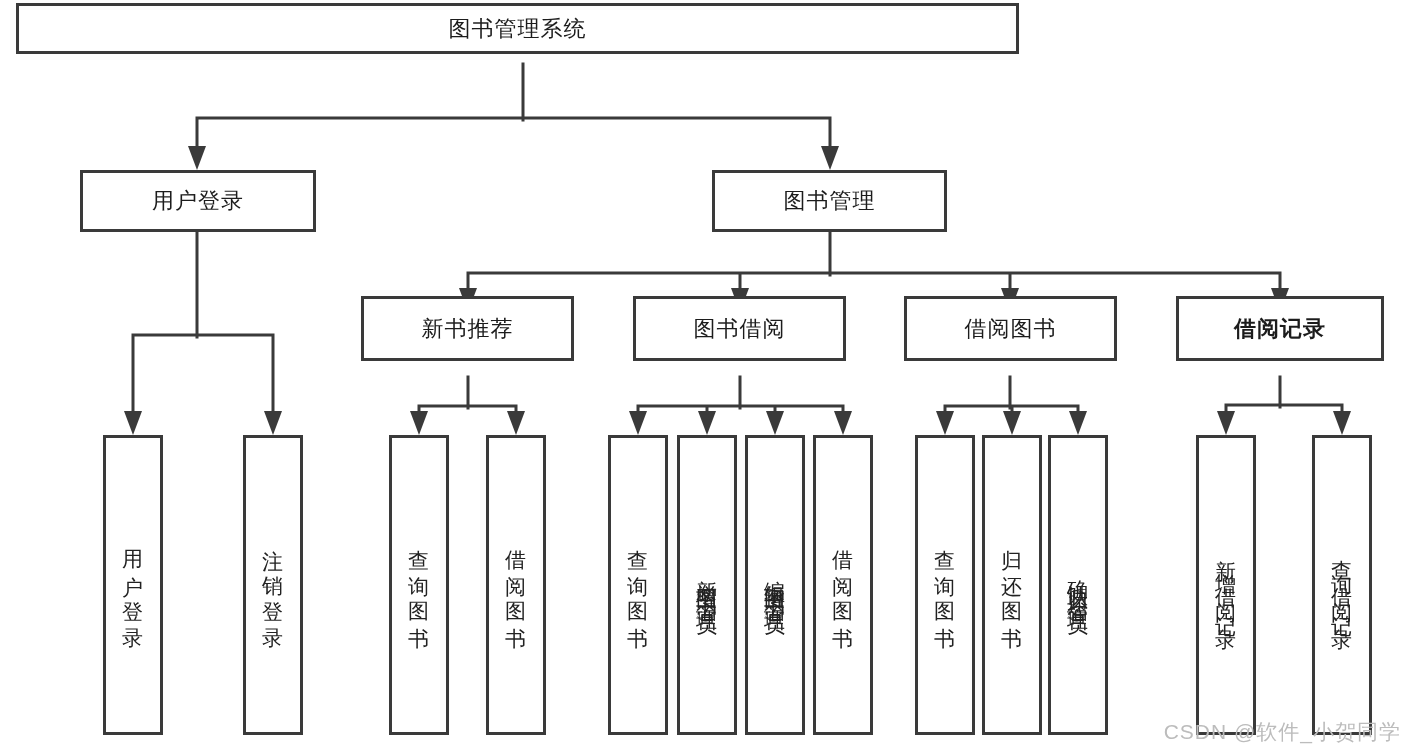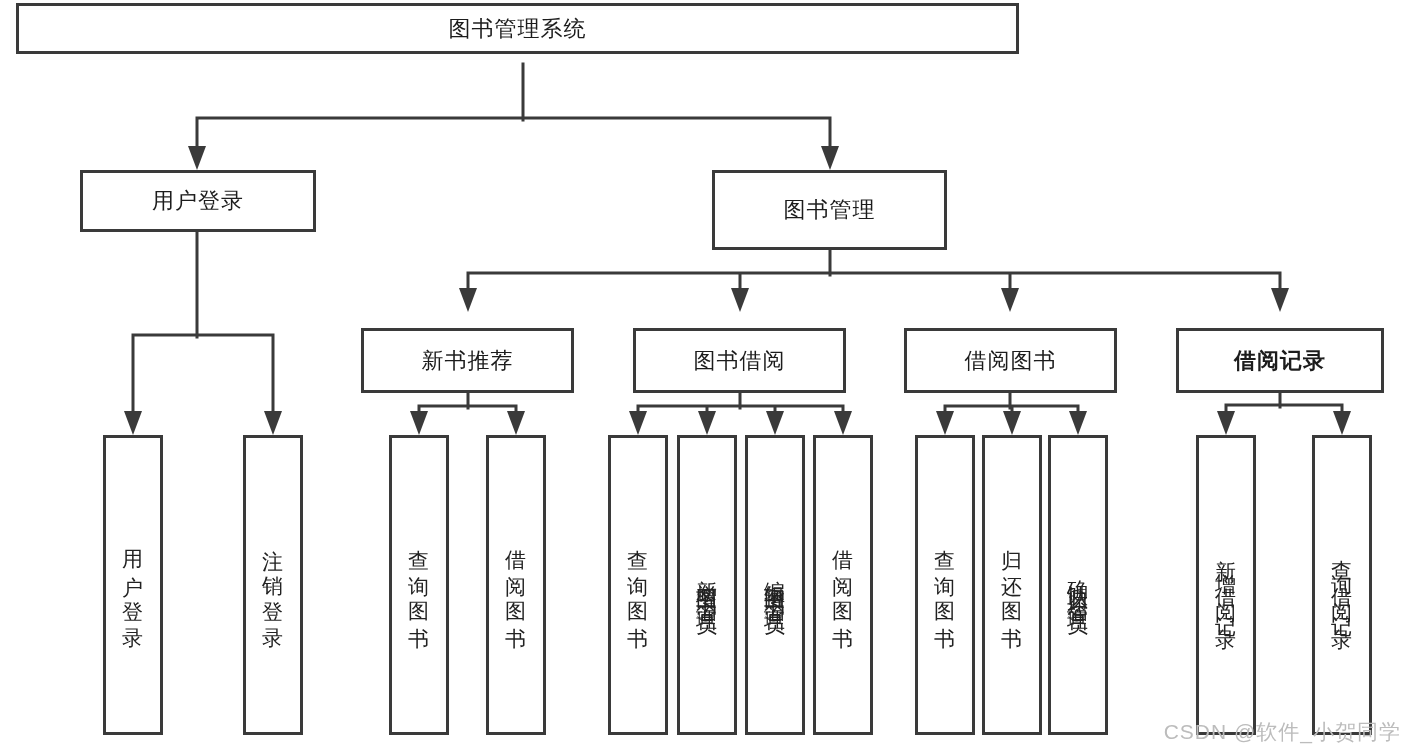--- a/index.html
+++ b/index.html
@@ -22,23 +22,23 @@
   .node .lbl{
     font-size:22px;
     line-height:1;
     letter-spacing:1px;
     white-space:nowrap;
   }
   
   .root{left:16px;top:3px;width:1003px;height:51px;}
   
   .lv2a{left:80px; top:170px;width:236px;height:62px;}
-  .lv2b{left:712px;top:170px;width:235px;height:80px;}
+  .lv2b{left:712px;top:170px;width:235px;height:62px;}
   
-  .lv3{top:328px;height:65px;width:213px;}
+  .lv3{top:296px;height:65px;width:213px;}
   .lv3a{left:361px;}
   .lv3b{left:633px;}
   .lv3c{left:904px;}
   .lv3d{left:1176px;width:208px;font-weight:bold;}
   
   .leaf{top:435px;height:300px;width:60px;}
   .leaf .vtext{
     writing-mode:vertical-rl;
     text-orientation:mixed;
     font-size:21px;

